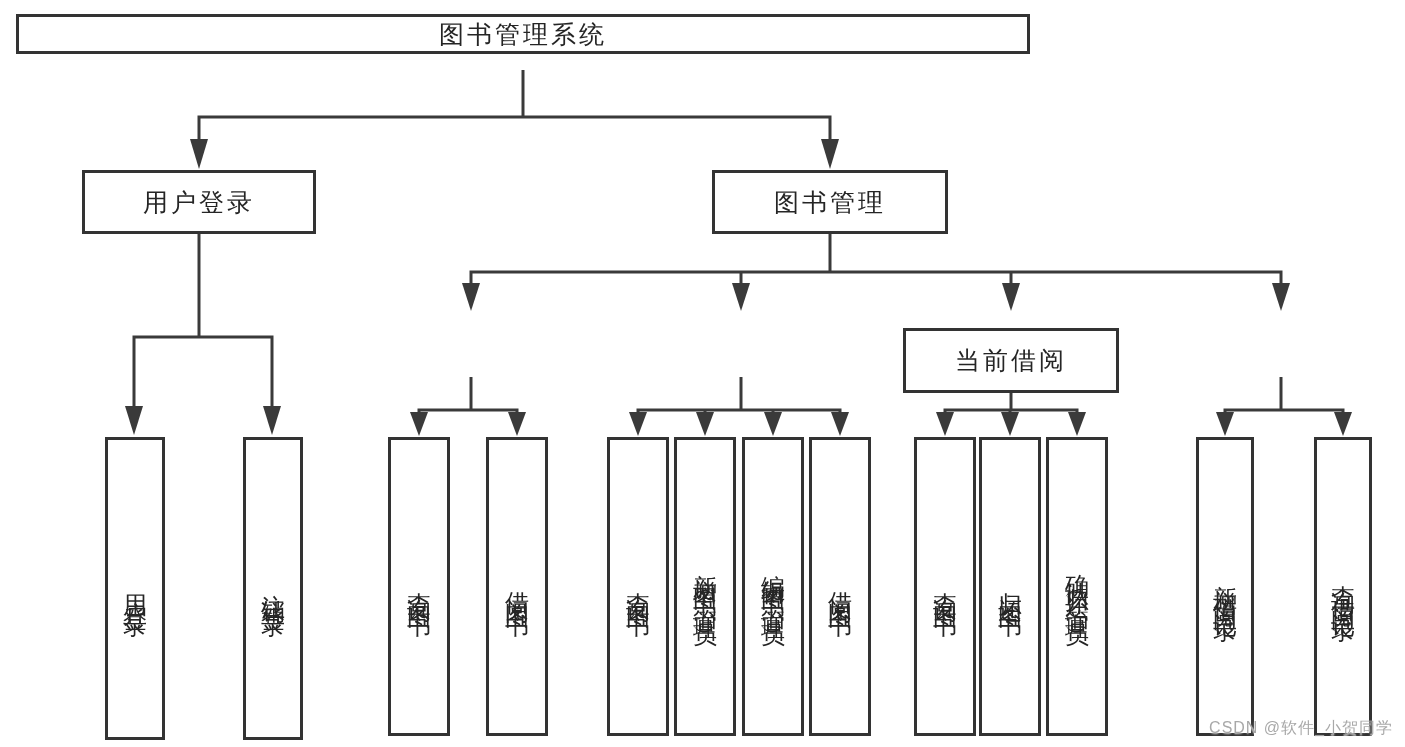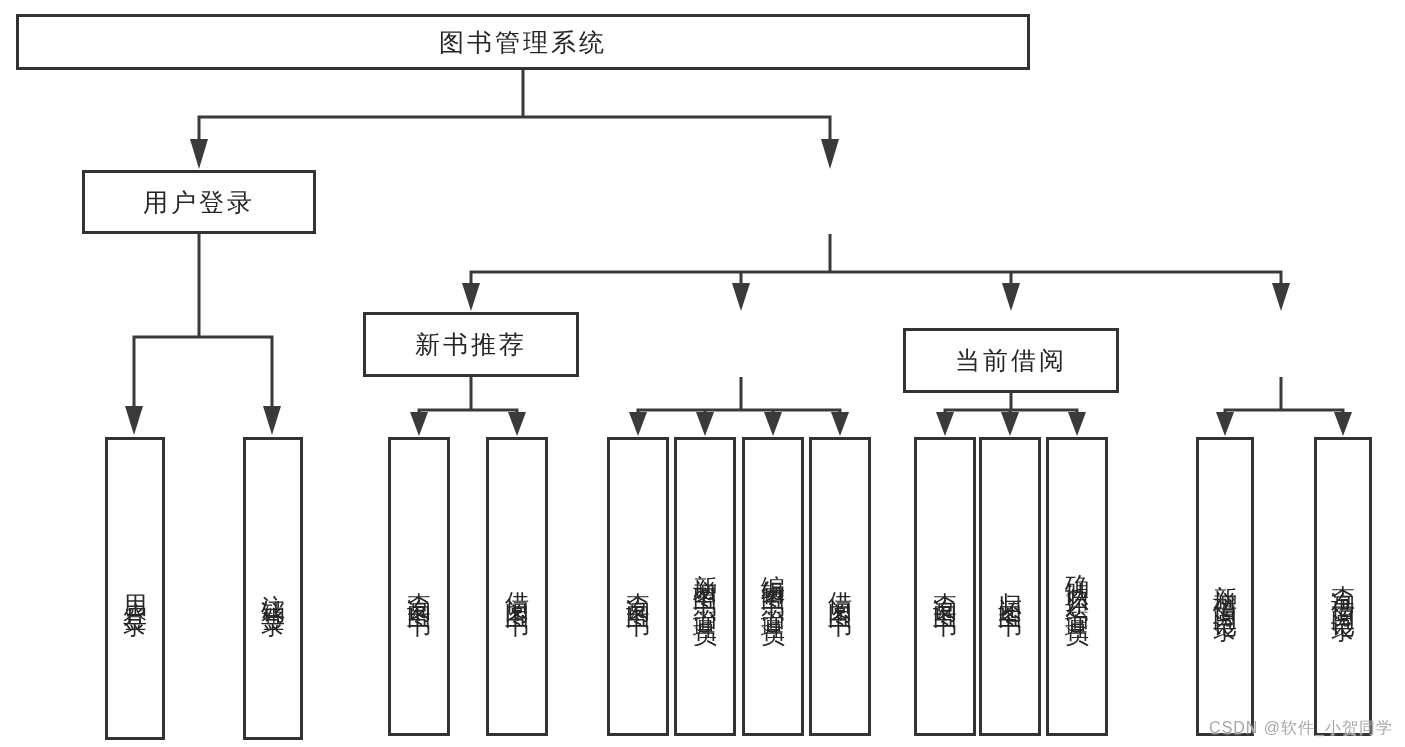--- a/index.html
+++ b/index.html
@@ -92,31 +92,31 @@
     </g>
 
     <g>
       <path d="M1281 377 V410"></path>
       <path d="M1225 414 V410 H1343 V414"></path>
       <polygon points="1216,412 1234,412 1225,436"></polygon>
       <polygon points="1334,412 1352,412 1343,436"></polygon>
     </g>
   </svg>
 
-  <div class="node" style="left:16px; top:14px; width:1014px; height:56px;">
+  <div class="node" style="left:16px; top:14px; width:1014px; height:40px;">
     <span class="label">图书管理系统</span>
   </div>
 
   <div class="node" style="left:82px; top:170px; width:234px; height:64px;">
     <span class="label">用户登录</span>
   </div>
+  <div class="node" style="left:712px; top:170px; width:236px; height:64px;">
+    <span class="label">图书管理</span>
+  </div>
 
-  <div class="node" style="left:363px; top:312px; width:216px; height:65px;">
-    <span class="label">新书推荐</span>
-  </div>
   <div class="node" style="left:903px; top:328px; width:216px; height:65px;text-align:right;">
     <span class="label">当前借阅</span>
   </div>
 
   <div class="node leaf" style="left:105px; top:437px; width:60px; height:303px;">
     <span class="label">用户登录</span>
   </div>
   <div class="node leaf" style="left:243px; top:437px; width:60px; height:303px;">
     <span class="label">注销登录</span>
   </div>

